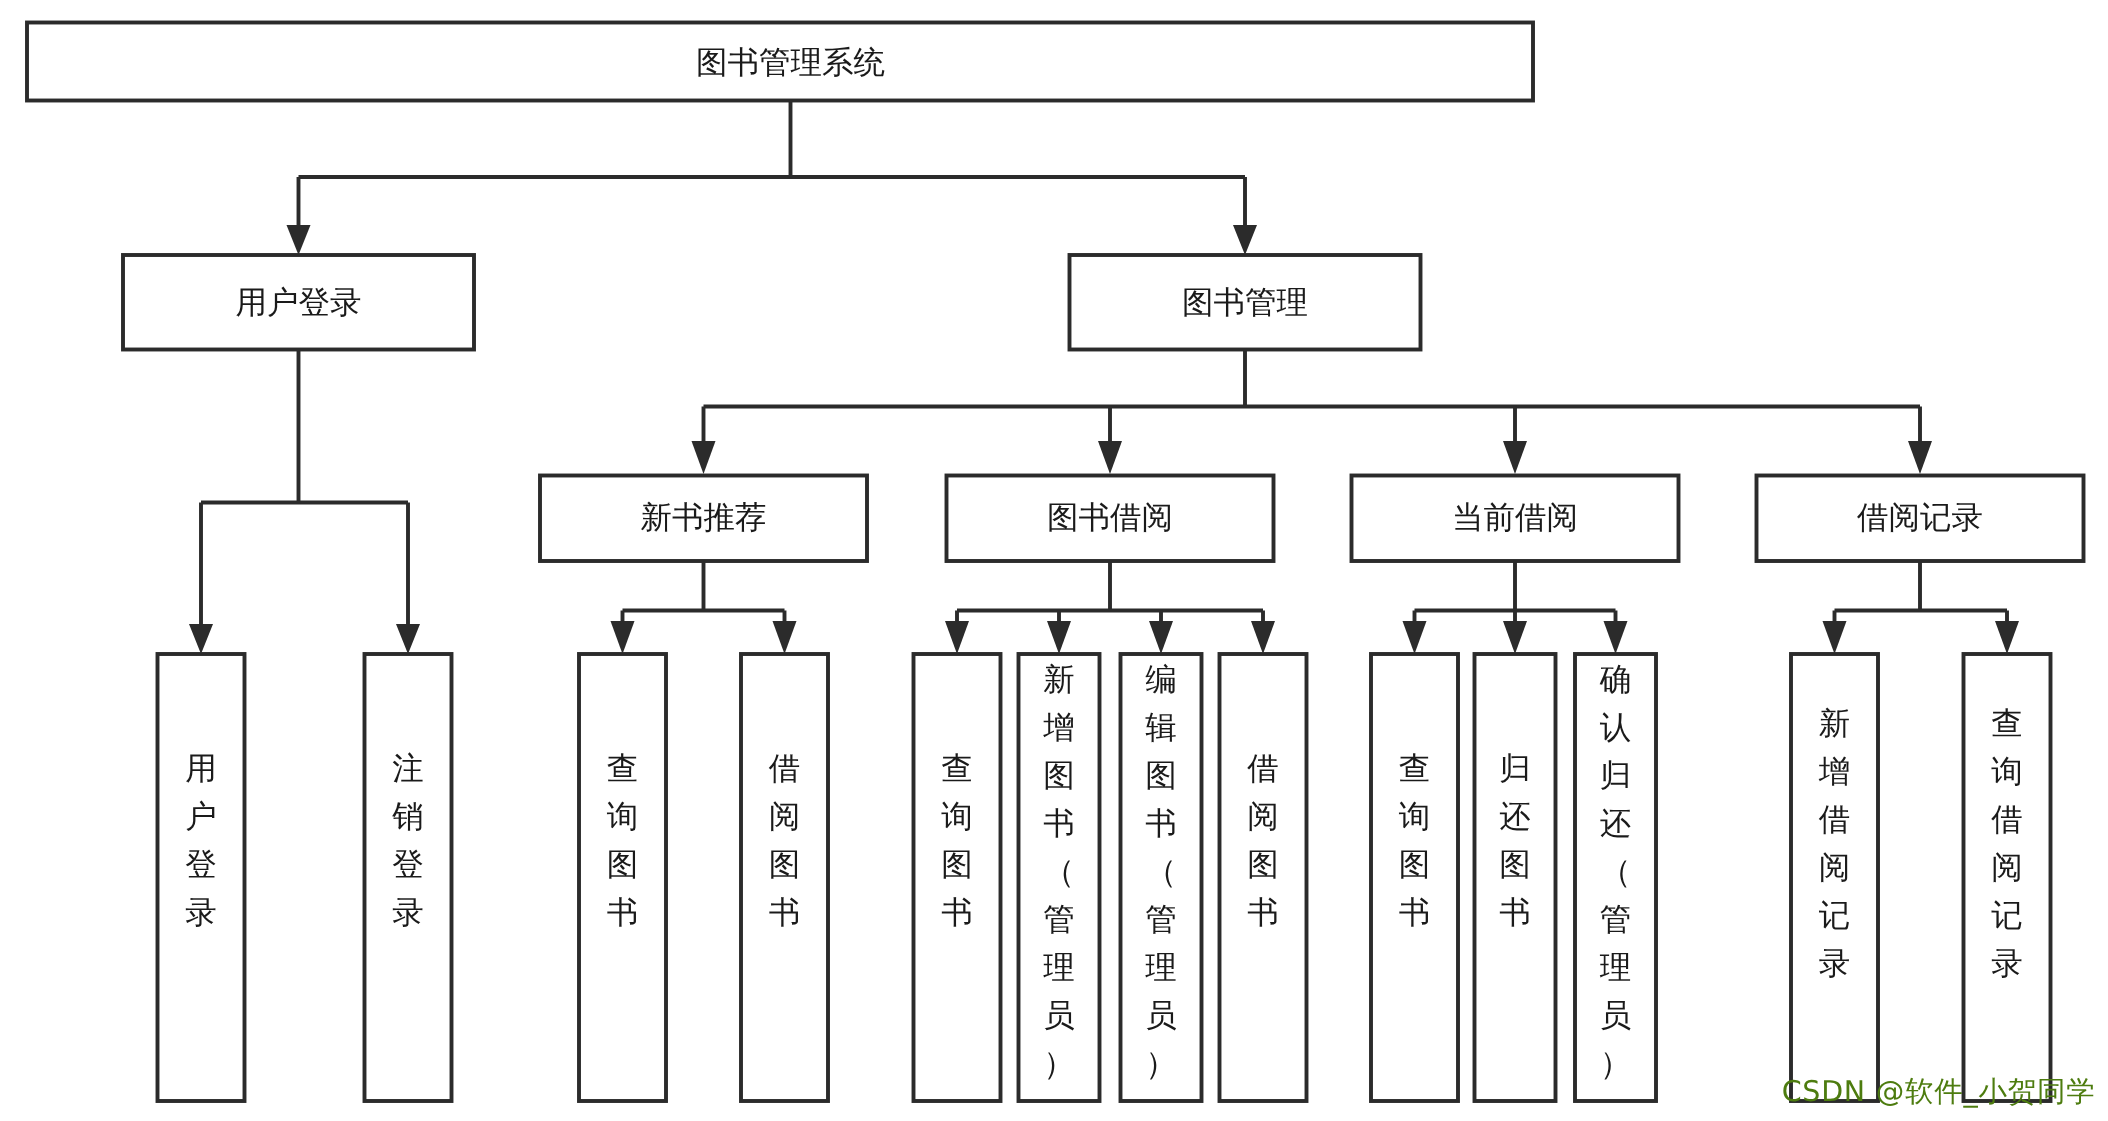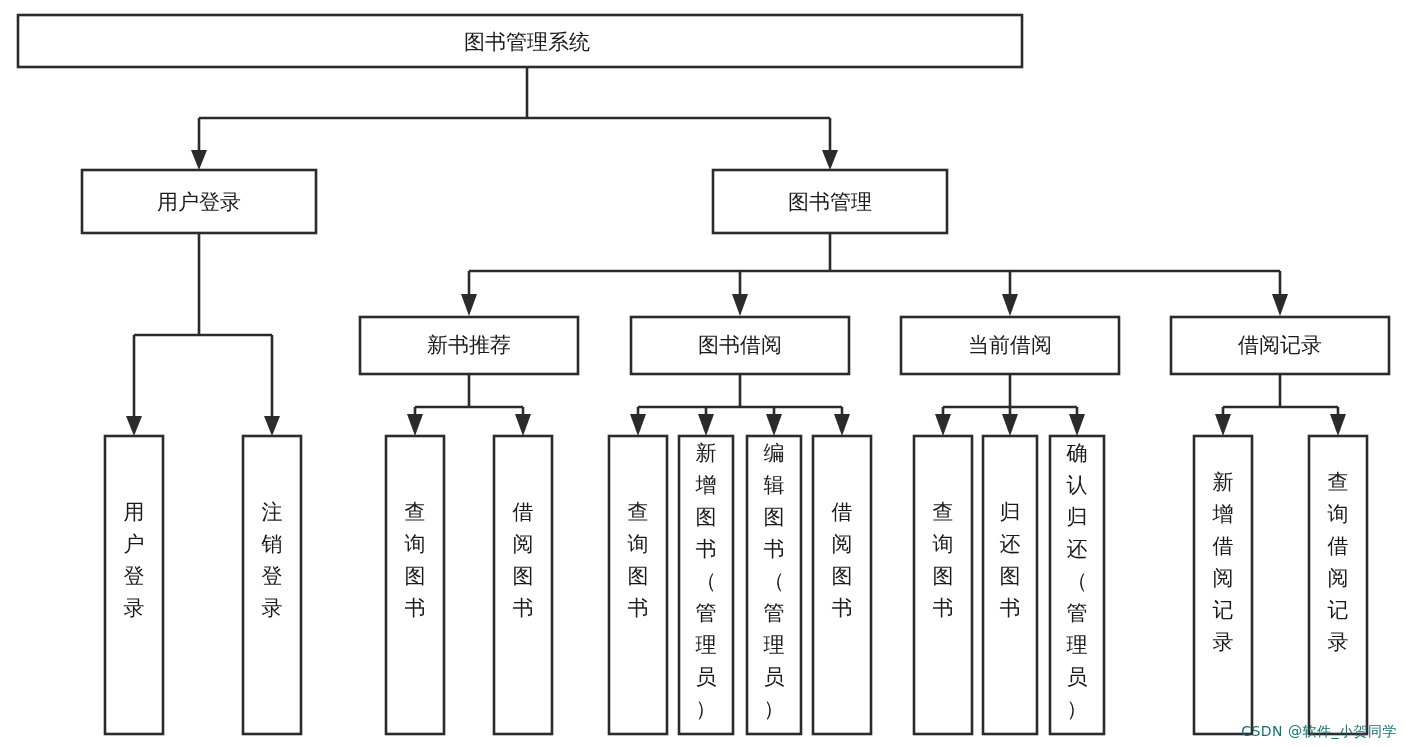--- a/index.html
+++ b/index.html
@@ -50,22 +50,22 @@
     fill: #1a1a1a;
     font-family: "DejaVu Sans", "Liberation Sans", sans-serif;
     font-size: 21px;
     text-anchor: middle;
   }
   .watermark {
     position: absolute;
     right: 8px;
     bottom: 6px;
     font-family: "DejaVu Sans", "Liberation Sans", sans-serif;
-    font-size: 14px;
-    color: #0f766e;
+    font-size: 19px;
+    color: #4d7c0f;
     white-space: nowrap;
     letter-spacing: 0.5px;
     user-select: none;
   }
 </style>
 </head>
 <body>
 
 <div id="diagram-root">
 

